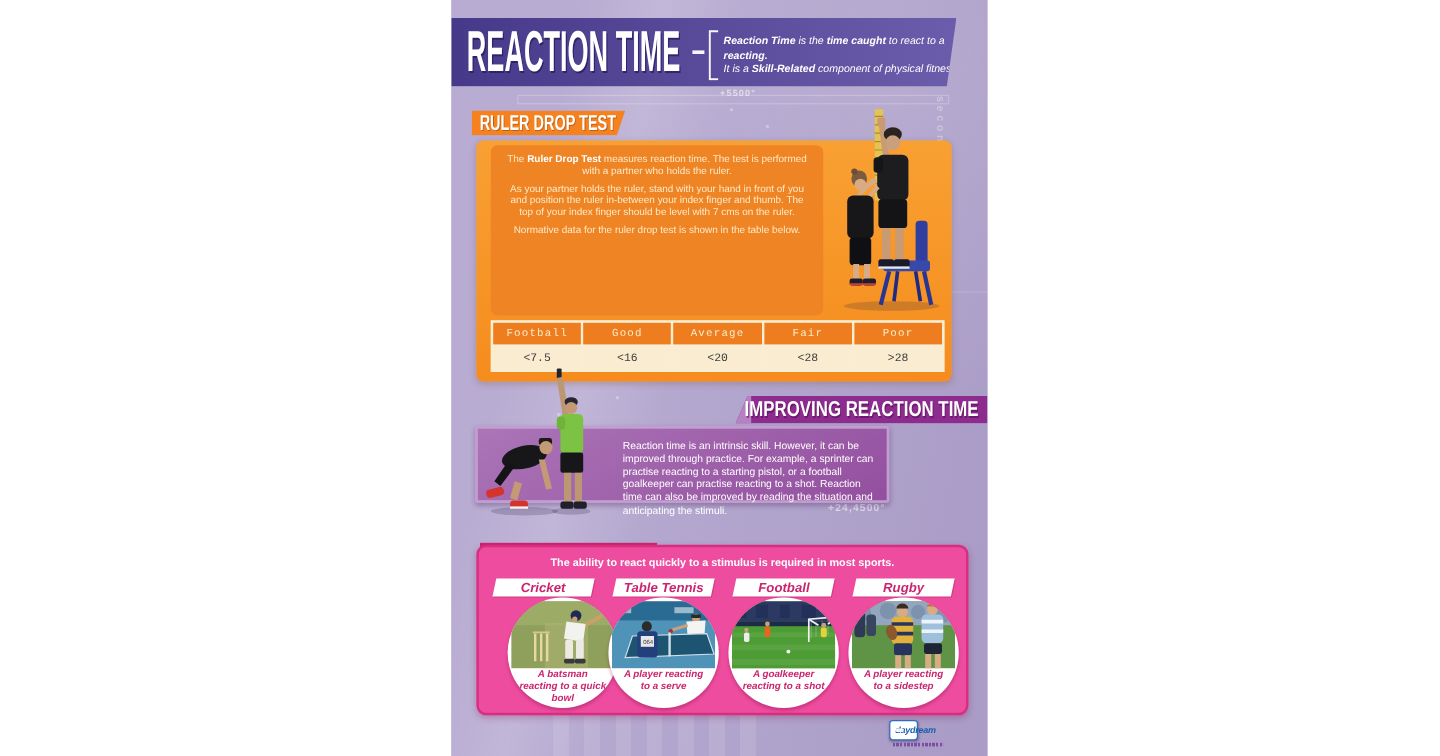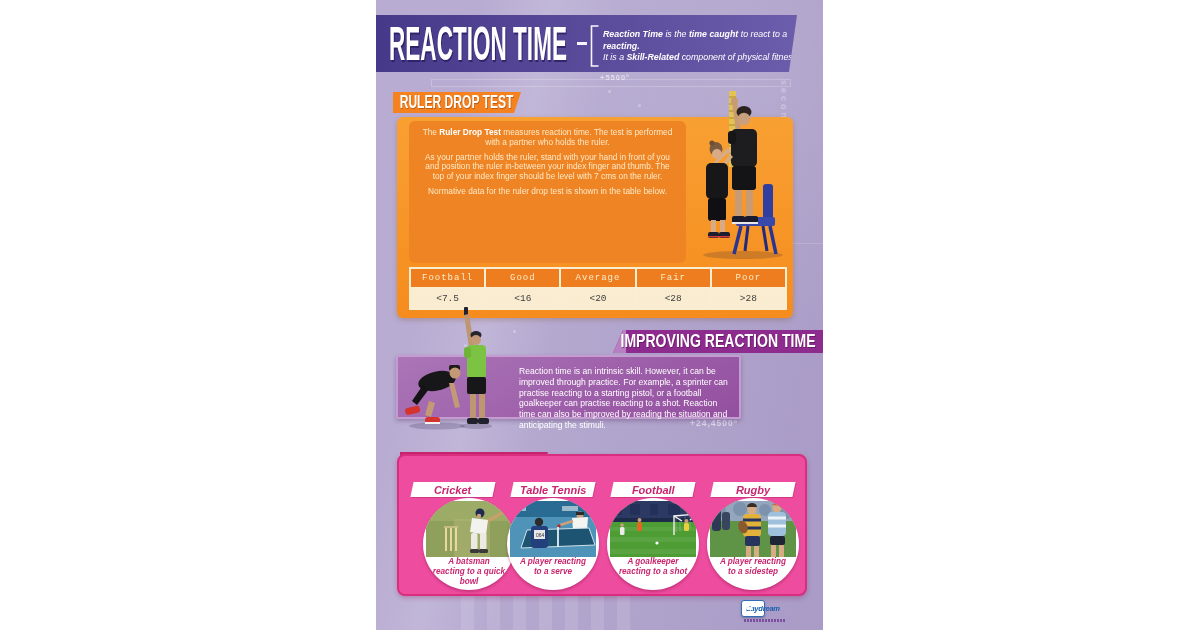--- a/index.html
+++ b/index.html
@@ -254,20 +254,21 @@
     <polygon points="28,96 34,98 30,112 24,110" fill="#c49a76"></polygon>
     <rect x="4" y="102" width="15" height="7" rx="3" fill="#d5332e" transform="rotate(-14 11 105)"></rect>
     <rect x="24" y="112" width="15" height="7" rx="3" fill="#d5332e"></rect>
     <rect x="24" y="117" width="15" height="2" fill="#f2f2f2"></rect>
   </svg>
 
   <div class="tab sport-tab">
     <span class="cond">SPORTING RELEVANCE</span>
   </div>
   <div class="pink-box">
+    <div class="pink-intro">The ability to react quickly to a stimulus is required in most sports.</div>
 
     <div class="sport-label" style="left:13px">
       <span>Cricket</span>
         </div>
     <div class="sport-label" style="left:113px">
       <span>Table Tennis</span>
         </div>
     <div class="sport-label" style="left:213px">
       <span>Football</span>
         </div>

